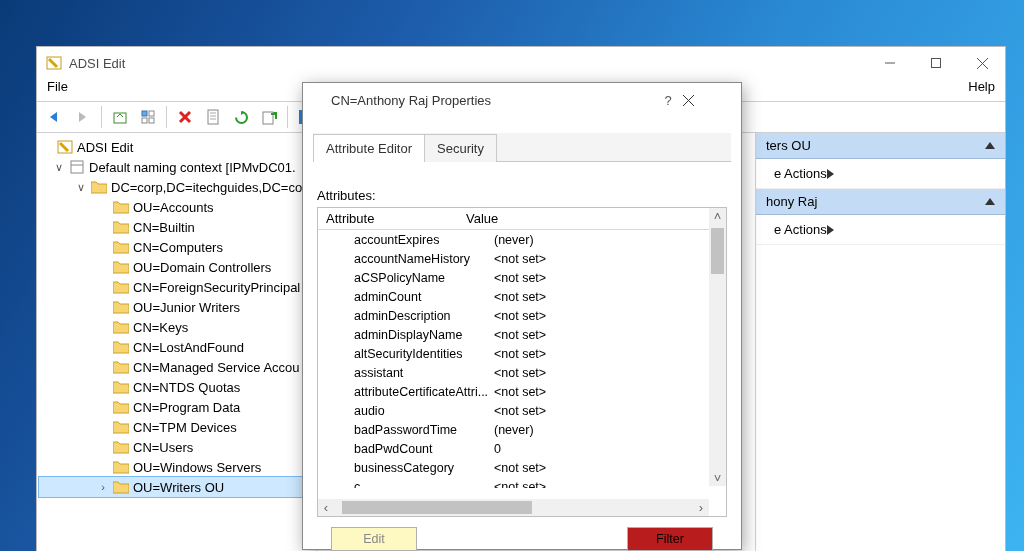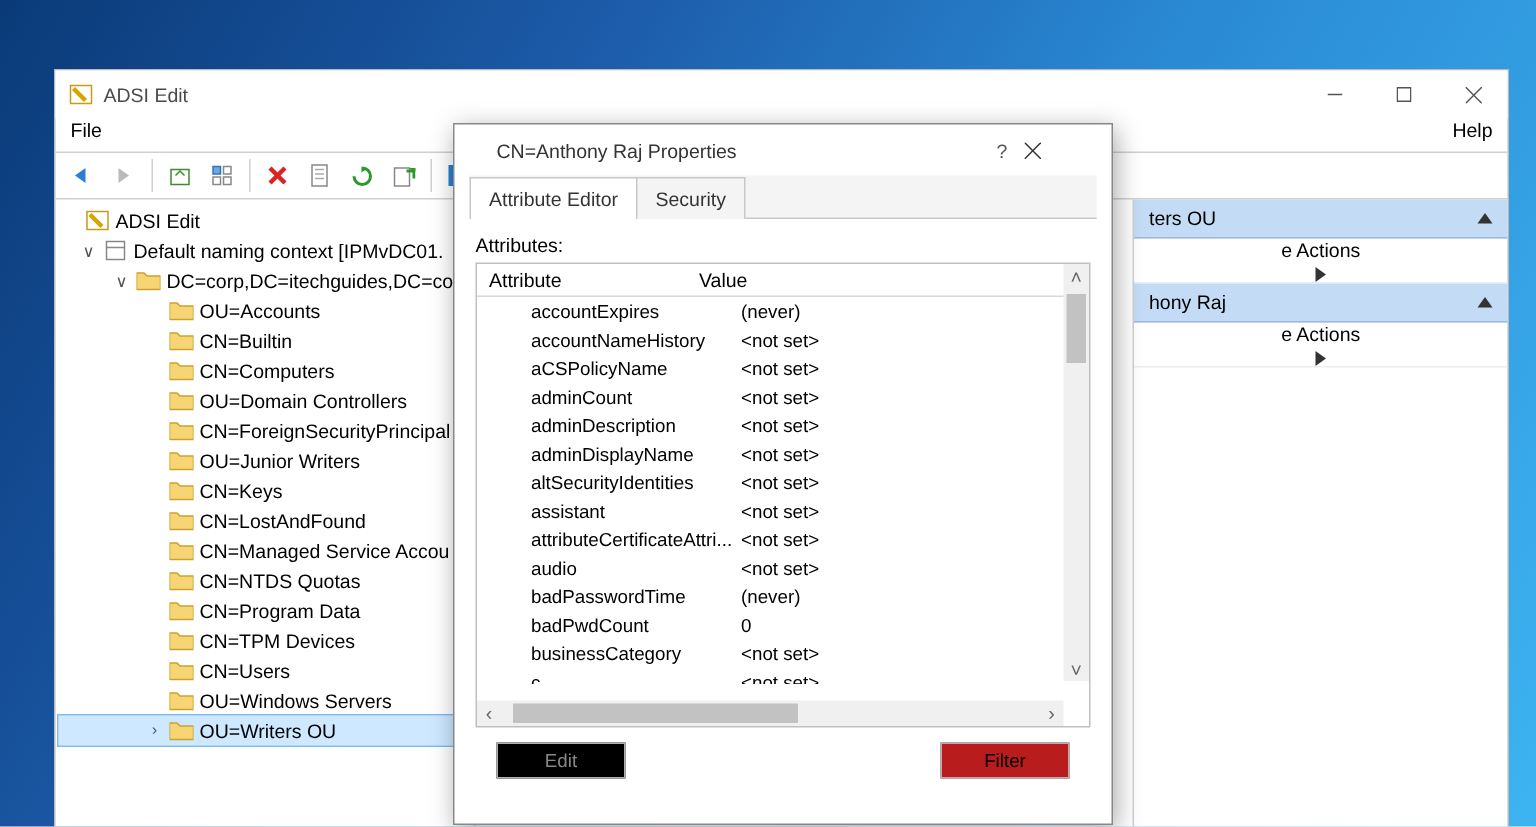--- a/index.html
+++ b/index.html
@@ -32,33 +32,33 @@
     .trow .ex{width:12px;color:#555;font-size:11px;display:inline-flex;justify-content:center;}
     .trow .ic{width:16px;height:16px;display:inline-flex;align-items:center;justify-content:center;}
     .trow.ind0{padding-left:2px}.trow.ind1{padding-left:14px}.trow.ind2{padding-left:36px}
     .trow.ind3{padding-left:58px}
     .trow.sel{background:#cde8ff;outline:1px solid #7abaf2;}
     .folder-icon svg{width:16px;height:14px;}
     .center { flex:1; }
     .actions { width: 250px; border-left:1px solid #d0d0d0; font-size:13px;}
     .ahdr{background:#c4dbf5;height:26px;display:flex;align-items:center;justify-content:space-between;
           padding:0 10px;border-bottom:1px solid #9fb9d9;}
-    .aitm{height:30px;display:flex;align-items:center;justify-content:space-between;padding:0 18px;
-          border-bottom:1px solid #eee;flex-direction:column;}
+    .aitm{height:30px;display:flex;align-items:center;padding:0 18px;
+          border-bottom:1px solid #eee;}
     .tri{width:0;height:0;border-left:5px solid transparent;border-right:5px solid transparent;
          border-bottom:7px solid #333;}
     .triR{width:0;height:0;border-top:5px solid transparent;border-bottom:5px solid transparent;
           border-left:7px solid #333;}
     
     .dialog{position:absolute;left:302px;top:82px;width:440px;height:468px;background:#fff;
             border:1px solid #888;box-shadow:2px 4px 16px rgba(0,0,0,.35);z-index:5;}
     .dtitle{height:34px;display:flex;align-items:center;padding:0 28px;font-size:13px;color:#333;}
     .dtitle .dtext{flex:1;}
     .dtitle .dicon{width:30px;text-align:center;color:#555;}
-    .tabs{display:flex;margin:0 10px;border-bottom:1px solid #c8c8c8;font-size:13px;background:#f4f4f4;}
+    .tabs{display:flex;margin:16px 10px;border-bottom:1px solid #c8c8c8;font-size:13px;background:#f4f4f4;}
     .tab{padding:6px 12px;border:1px solid #c8c8c8;border-bottom:none;margin-right:-1px;background:#f4f4f4;
          position:relative;top:1px;color:#333;}
     .tab.active{background:#fff;border-bottom:1idden;font-weight:400;}
     .dbody{padding:10px 14px;font-size:13px;}
     .attrbox{border:1px solid #c0c0c0;margin-top:4px;height:310px;position:relative;}
     .attrhdr{display:flex;height:22px;border-bottom:1px solid #d8d8d8;align-items:center;padding:0 8px;
              font-size:13px;color:#000;}
     .attrhdr .c1{width:140px;}
     .attrhdr .c2{flex:1;}
     .attrrows{height:258px;overflow:hidden;margin-left:28px;}
@@ -69,21 +69,21 @@
              display:flex;flex-direction:column;align-items:center;justify-content:space-between;}
     .varr{height:16px;width:100%;display:flex;align-items:center;justify-content:center;color:#666;}
     .vthumb{width:13px;height:46px;background:#c2c2c2;position:absolute;top:20px;right:2px;}
     .hscroll{position:absolute;left:0;right:17px;bottom:0;height:17px;background:#f0f0f0;
              display:flex;align-items:center;}
     .harr{width:16px;height:100%;display:flex;align-items:center;justify-content:center;color:#666;}
     .hthumb{height:13px;width:190px;background:#c2c2c2;margin-left:8px;}
     .dbtns{display:flex;justify-content:space-between;padding:10px 14px 0;}
     .dbtn{width:86px;height:24px;border:1px solid #b0b0b0;background:#b91c1c;font-size:12.5px;
           display:flex;align-items:center;justify-content:center;}
-    .dbtn.disabled{color:#888;background:#000000;}
+    .dbtn.disabled{color:#888;background:#fef9c3;}
     svg{display:block;}
   </style>
 </head>
 <body>
 
 <div class="window">
   <div class="titlebar">
     <span class="ticon">
       <svg width="16" height="16">
           <rect x="1" y="2" width="14" height="12" fill="#fff" stroke="#c79a1c"></rect>

